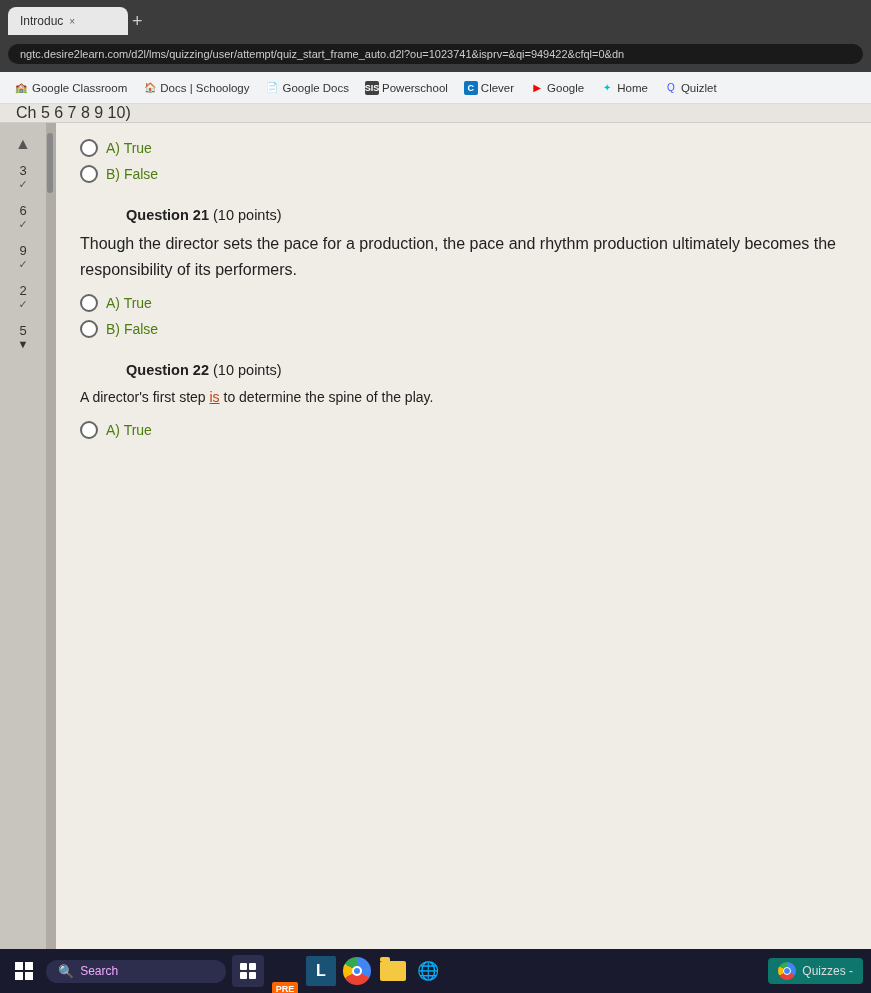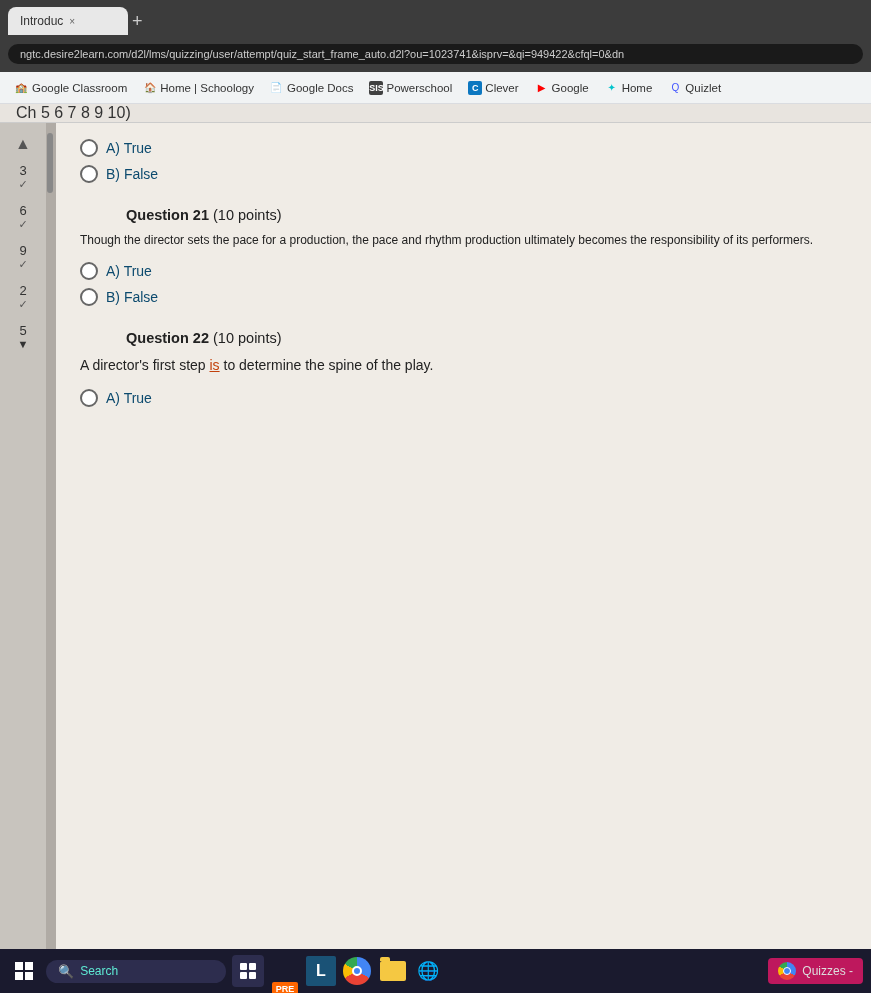--- a/index.html
+++ b/index.html
@@ -207,25 +207,25 @@
       width: 18px;
       height: 18px;
       border: 2px solid #666;
       border-radius: 50%;
       flex-shrink: 0;
       background: white;
     }
 
     .answer-text {
       font-size: 14px;
-      color: #0c4a6e;
+      color: #4d7c0f;
     }
 
     .question-intro-text {
-      font-size: 12px;
+      font-size: 16px;
       color: #222;
       line-height: 1.6;
       margin-bottom: 12px;
     }
 
     .q22-text {
       font-size: 14px;
       color: #222;
       line-height: 1.6;
       margin-bottom: 12px;
@@ -299,42 +299,42 @@
       border-radius: 16px;
       display: flex;
       align-items: center;
       gap: 6px;
       padding: 4px 12px;
       flex: 0 0 180px;
     }
 
     .taskbar-search-text {
       font-size: 12px;
-      color: #5eead4;
+      color: #f0abfc;
     }
 
     .taskbar-icon {
       width: 32px;
       height: 32px;
       display: flex;
       align-items: center;
       justify-content: center;
       cursor: pointer;
       border-radius: 4px;
     }
 
     .taskbar-right {
       margin-left: auto;
       display: flex;
       align-items: center;
       gap: 8px;
     }
 
     .taskbar-quizzes {
-      background: #be185d;
+      background: #0f766e;
       border-radius: 4px;
       padding: 4px 10px;
       color: #ddd;
       font-size: 12px;
       cursor: pointer;
       display: flex;
       align-items: center;
       gap: 6px;
     }
 
@@ -416,21 +416,21 @@
 
 <div class="bookmarks-bar">
 
   <div class="bookmark-item">
     <span class="bookmark-icon" style="color:#4285f4;">🏫</span>
     <span>Google Classroom</span>
   </div>
 
   <div class="bookmark-item">
     <span class="bookmark-icon">🏠</span>
-    <span>Home | Schoology</span>
+    <span>Docs | Schoology</span>
   </div>
 
   <div class="bookmark-item">
     <span class="bookmark-icon" style="color:#4285f4;">📄</span>
     <span>Google Docs</span>
   </div>
 
   <div class="bookmark-item">
     <span class="bookmark-icon" style="background:#404040; color:white; border-radius:2px; font-size:9px; padding:1px 2px; font-weight:bold;">SIS</span>
     <span>Powerschool</span>

